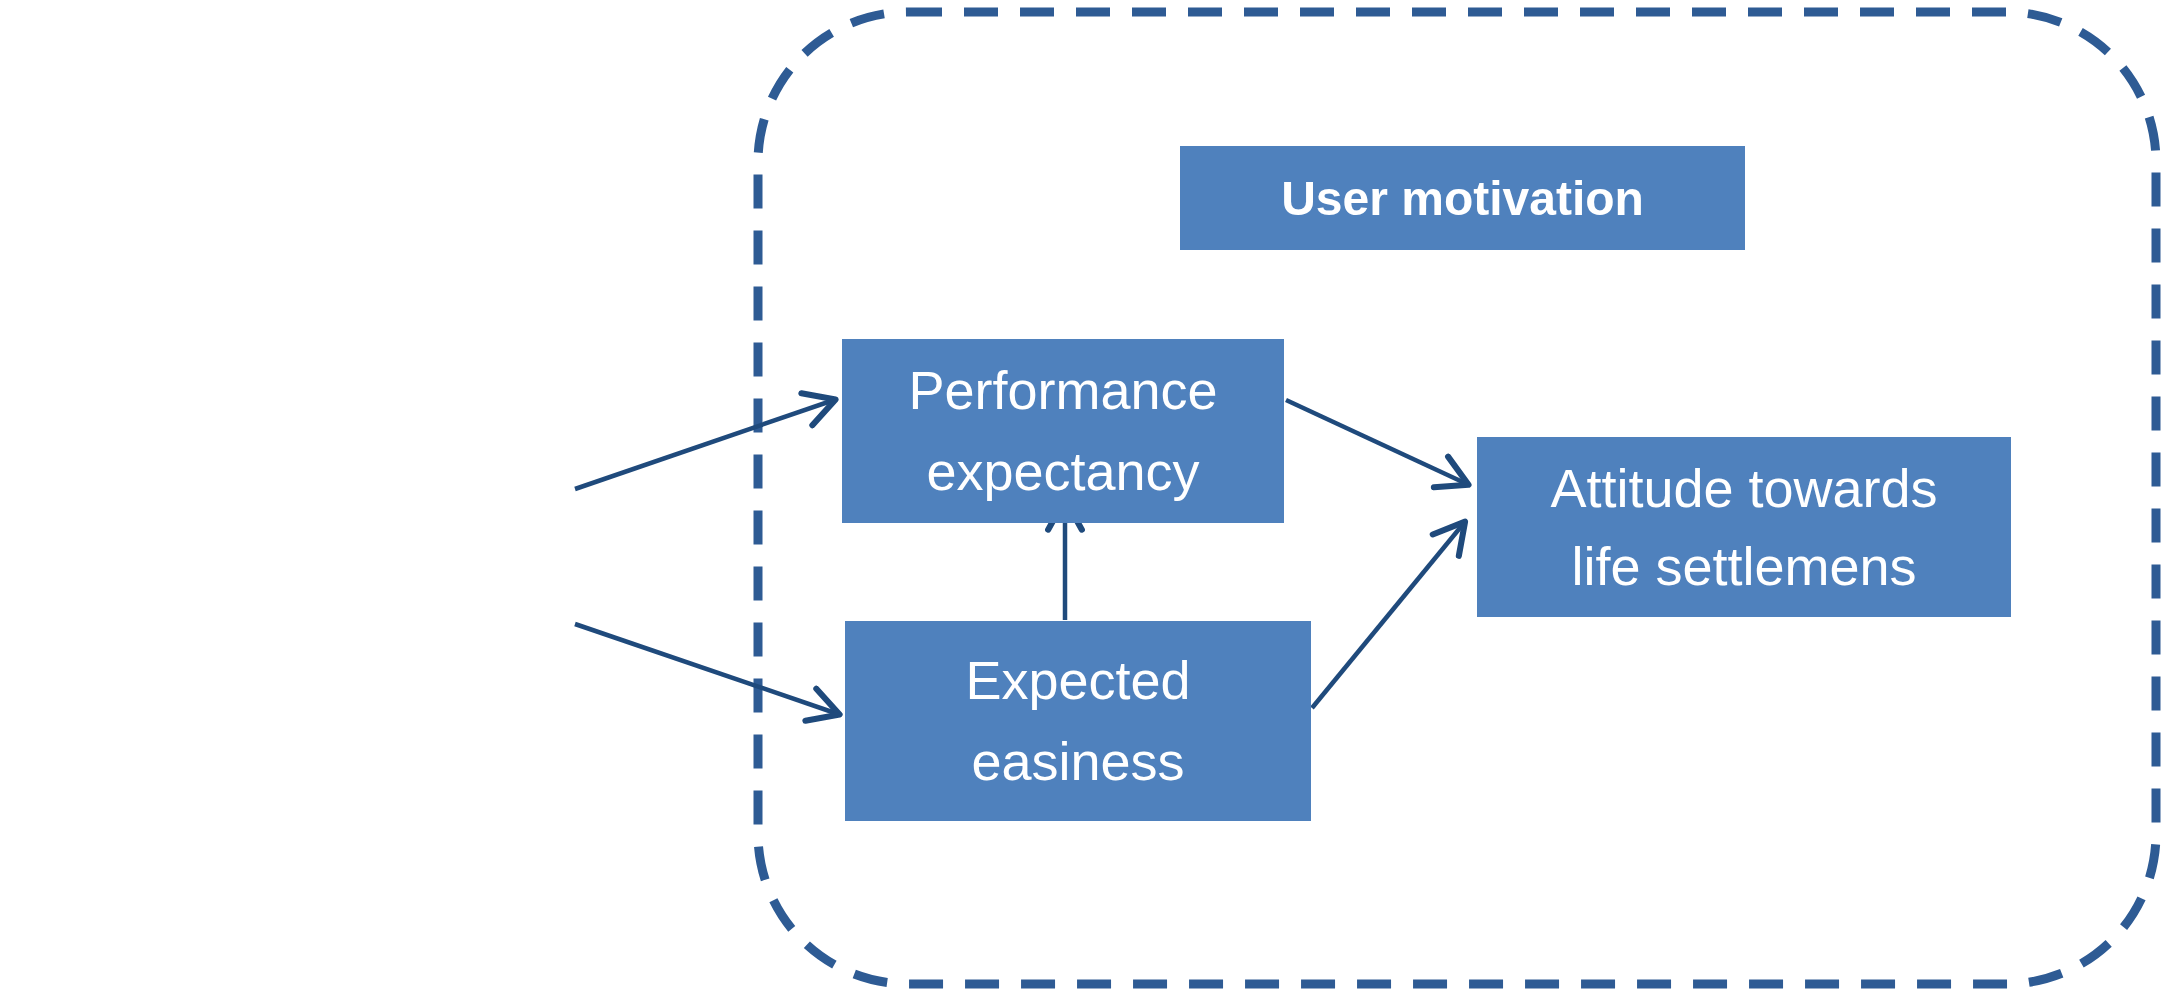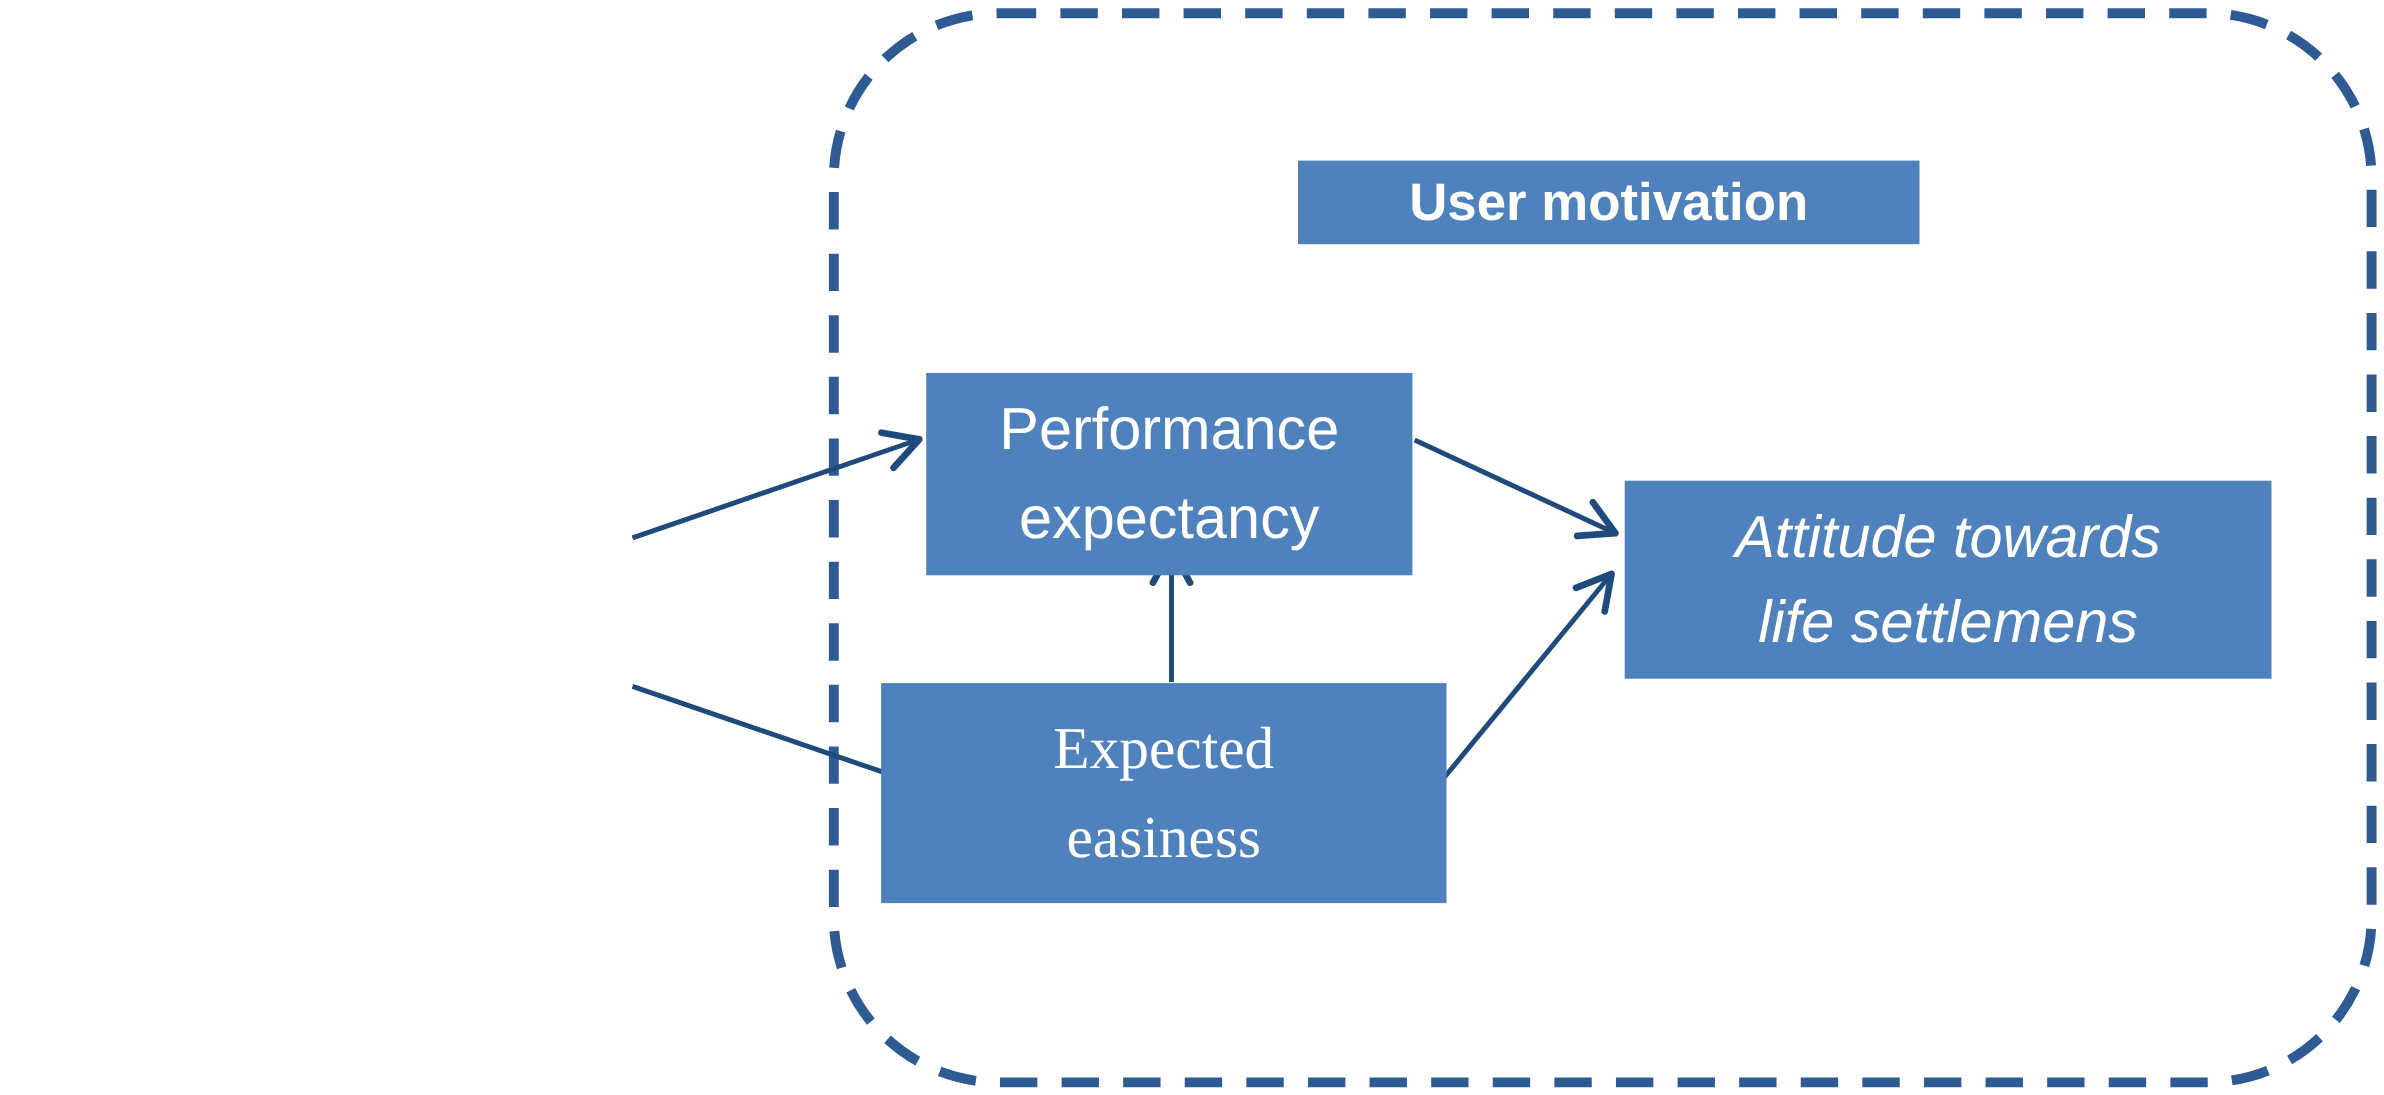--- a/index.html
+++ b/index.html
@@ -26,38 +26,38 @@
     white-space:pre-line;
     box-sizing:border-box;
   }
   .node-external{
     left:0px;top:387px;width:578px;height:341px;
     padding-left:30px;padding-right:8px;
     font-size:50px;line-height:1.5;
     text-align:left;justify-content:center;
   }
   .node-user-motivation{
-    left:1180px;top:146px;width:565px;height:76px;
+    left:1180px;top:146px;width:565px;height:104px;
     font-size:48px;font-weight:bold;
     text-align:left;align-items:center;
   }
   .node-performance{
     left:842px;top:303px;width:442px;height:184px;
     font-size:54px;line-height:1.5;
     text-align:center;align-items:center;margin-top:36px;
   }
   .node-easiness{
-    left:801px;top:621px;width:514px;height:200px;
+    left:845px;top:621px;width:466px;height:200px;
     font-size:54px;line-height:1.5;
-    text-align:center;align-items:center;font-family:Liberation Serif, serif;
+    text-align:center;align-items:center;
   }
   .node-attitude{
-    left:1477px;top:437px;width:588px;height:180px;
+    left:1477px;top:437px;width:534px;height:180px;
     font-size:54px;line-height:1.45;
-    text-align:center;align-items:center;font-style:italic;
+    text-align:center;align-items:center;
   }
 </style>
 </head>
 <body>
 
 <div class="stage">
 
   <svg class="layer" width="2167" height="995" viewBox="0 0 2167 995">
     <defs>
       <marker id="arrowhead" viewBox="0 0 12 12" refX="9.5" refY="6" markerWidth="9" markerHeight="9" orient="auto" markerUnits="strokeWidth">

